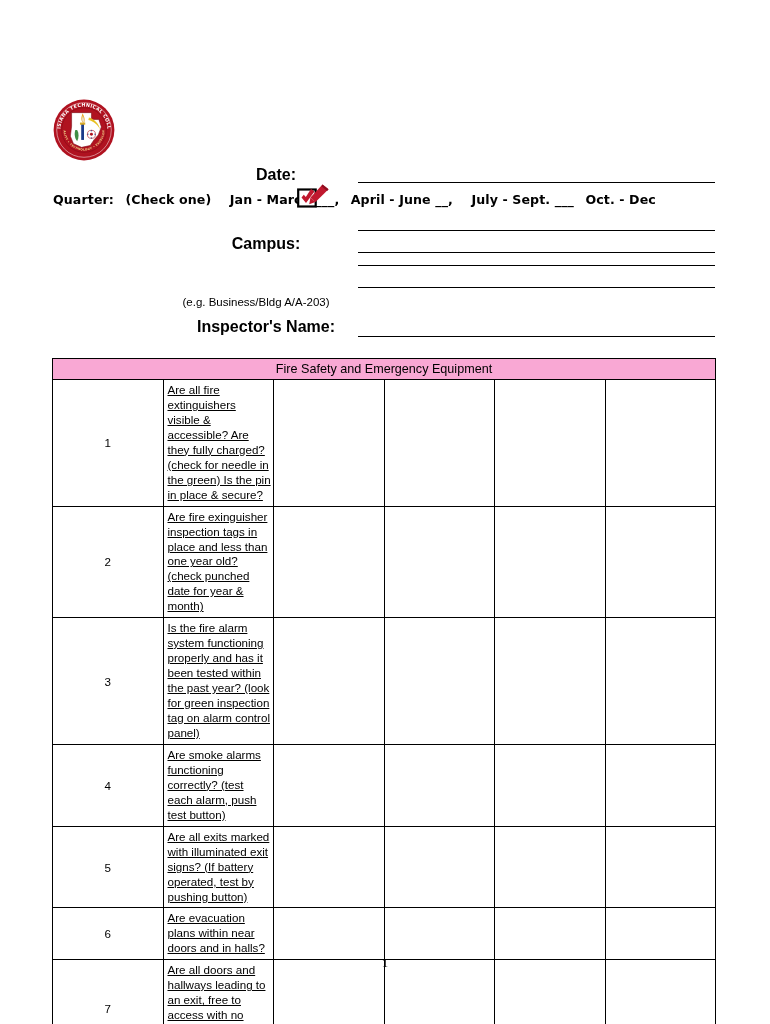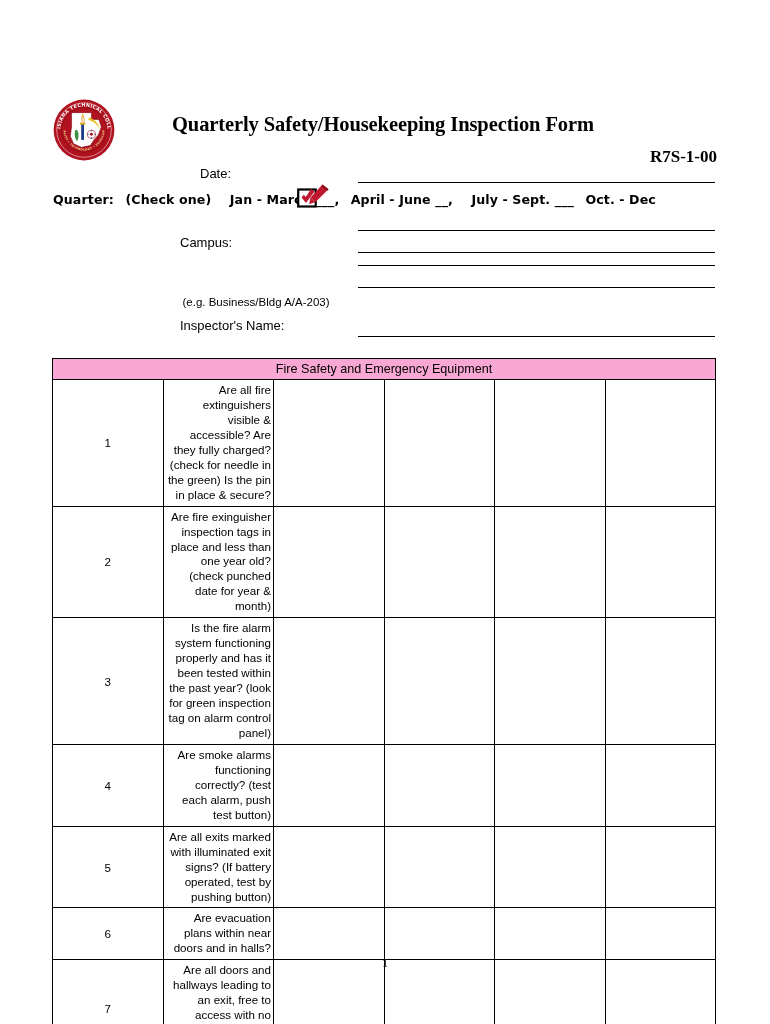--- a/index.html
+++ b/index.html
@@ -61,24 +61,24 @@
     width: 717px;
     text-align: right;
     font-family: "Liberation Serif", serif;
     font-size: 17px;
     font-weight: bold;
   }
 
   
   .field-label {
     position: absolute;
-    font-size: 13px;
-    font-weight: normal;
+    font-size: 16px;
+    font-weight: bold;
     white-space: nowrap;
-    text-align: left;
+    text-align: center;
   }
   .field-rule {
     position: absolute;
     border-bottom: 1.6px solid #000;
     height: 0;
   }
 
   .lbl-date   { left: 200px; top: 166px; width: 152px; }
   .rule-date  { left: 358px; top: 182px; width: 357px; }
 
@@ -165,21 +165,22 @@
   }
   td.num {
     text-align: center;
     font-size: 11.6px;
     width: 28px;
   }
   td.item {
     font-size: 11.6px;
     line-height: 1.29;
     padding: 3px 2px 3px 4px !important;
-    text-align: right;
+    text-align: left;
+    text-decoration: underline;
   }
   td.mark { width: 33px; }
   td.na   { width: 36px; }
   td.cmt  { }
 
   .page-no {
     position: absolute;
     left: 0;
     top: 955px;
     width: 770px;
@@ -223,22 +224,20 @@
         </defs>
         <text font-family="DejaVu Sans, sans-serif" font-size="7.6" font-weight="bold" fill="#ffffff" letter-spacing="0.6">
           <textPath href="#arcTop" startOffset="50%" text-anchor="middle">LOUISIANA TECHNICAL COLLEGE</textPath>
         </text>
         <text font-family="DejaVu Sans, sans-serif" font-size="4.6" font-weight="bold" fill="#f2d98a" letter-spacing="0.5">
           <textPath href="#arcBot" startOffset="50%" text-anchor="middle">QUALITY • TECHNOLOGY • EXCELLENCE</textPath>
         </text>
       </svg>
     </div>
 
-    <div class="doc-title">Quarterly Safety/Housekeeping Inspection Form</div>
-    <div class="doc-number">R7S-1-00</div>
 
     <div class="field-label lbl-date">Date:</div>
     <div class="field-rule rule-date"></div>
 
     <div class="quarter-line">
       <span>Quarter:</span><span class="q-gap-sm"></span>
       <span>(Check one)</span><span class="q-gap"></span>
       <span><span>Jan - March</span> <span>___</span></span><span>,</span><span class="q-gap-sm"></span>
       <span><span>April - June</span> <span>__</span></span><span>,</span><span class="q-gap"></span>
       <span><span>July - Sept.</span> <span>___</span></span><span class="q-gap-sm"></span>

